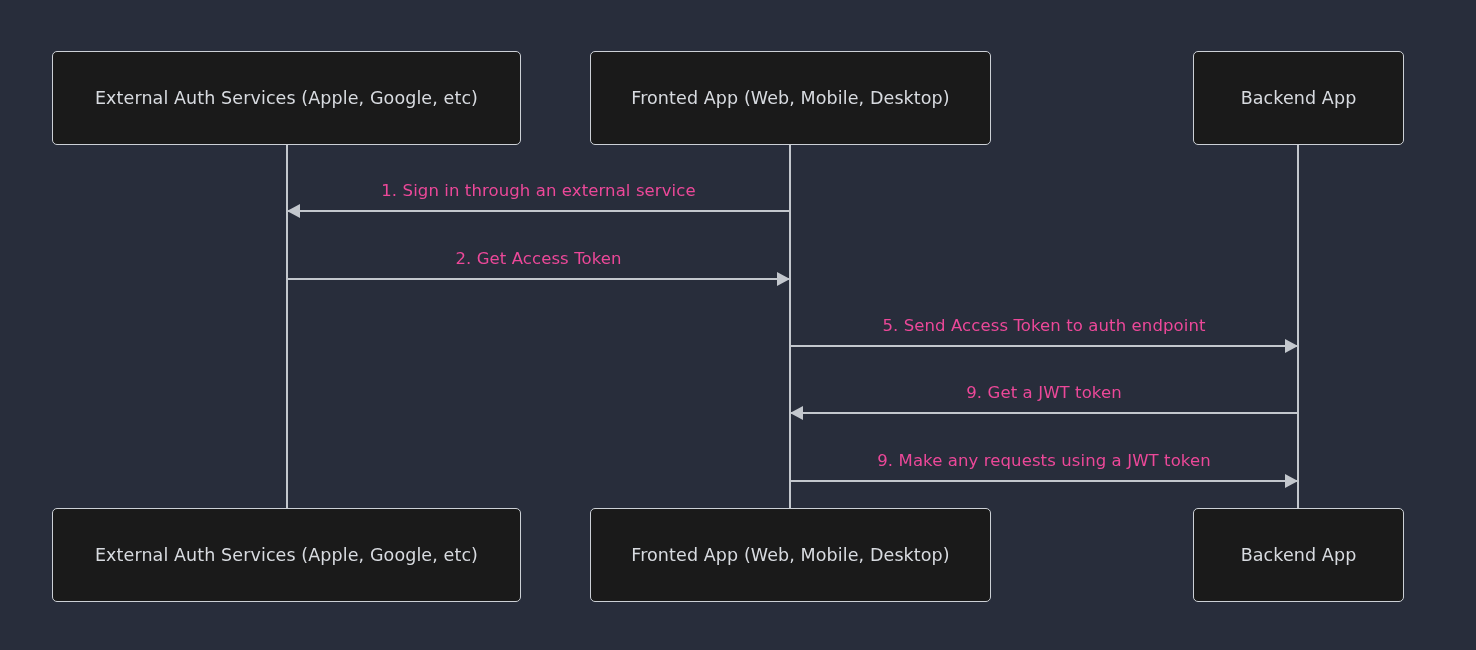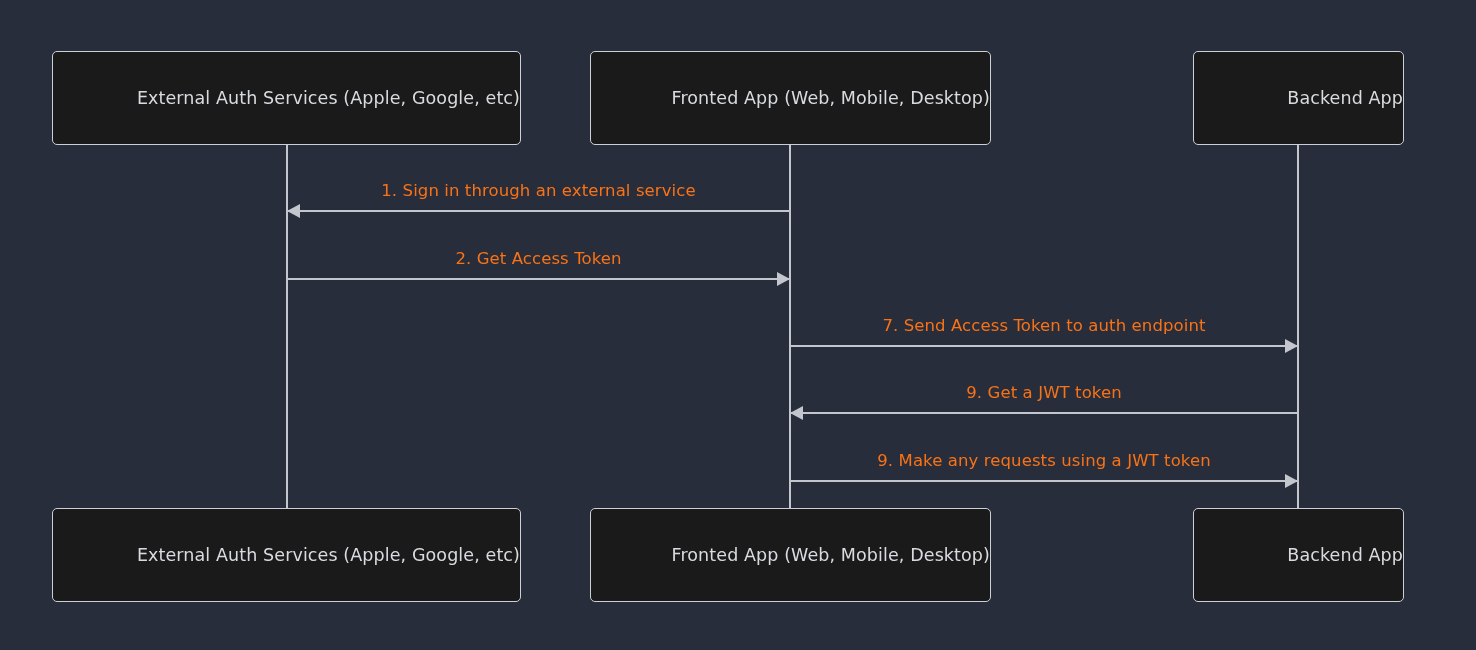--- a/index.html
+++ b/index.html
@@ -21,21 +21,21 @@
 
   
   .actor-box {
     position: absolute;
     box-sizing: border-box;
     background: #1a1a1a;
     border: 1.6px solid #ccd0d6;
     border-radius: 5px;
     display: flex;
     align-items: center;
-    justify-content: flex-end;
+    justify-content: center;
     color: #d8dbe0;
     font-size: 17.5px;
     letter-spacing: 0.1px;
     white-space: nowrap;
   }
 
   
   .lifeline {
     position: absolute;
     width: 2px;
@@ -54,21 +54,21 @@
     top: 0;
     height: 2px;
     background: #c3c7cd;
   }
   .msg-label {
     position: absolute;
     left: 0;
     right: 0;
     bottom: 10px;
     text-align: center;
-    color: #f97316;
+    color: #ec4899;
     font-size: 16.5px;
     letter-spacing: 0.1px;
     white-space: nowrap;
   }
   .arrowhead {
     position: absolute;
     top: -6px;
     width: 0;
     height: 0;
     border-top: 7px solid transparent;
@@ -116,21 +116,21 @@
     <div class="msg-label">1. Sign in through an external service</div>
     <div class="msg-line"></div>
     <div class="arrowhead left"></div>
   </div>
   <div class="message" style="left: 287px; width: 503px; top: 278px;">
     <div class="msg-label">2. Get Access Token</div>
     <div class="msg-line"></div>
     <div class="arrowhead right"></div>
   </div>
   <div class="message" style="left: 790px; width: 508px; top: 345px;">
-    <div class="msg-label">7. Send Access Token to auth endpoint</div>
+    <div class="msg-label">5. Send Access Token to auth endpoint</div>
     <div class="msg-line"></div>
     <div class="arrowhead right"></div>
   </div>
   <div class="message" style="left: 790px; width: 508px; top: 412px;">
     <div class="msg-label">9. Get a JWT token</div>
     <div class="msg-line"></div>
     <div class="arrowhead left"></div>
   </div>
   <div class="message" style="left: 790px; width: 508px; top: 480px;">
     <div class="msg-label">9. Make any requests using a JWT token</div>

